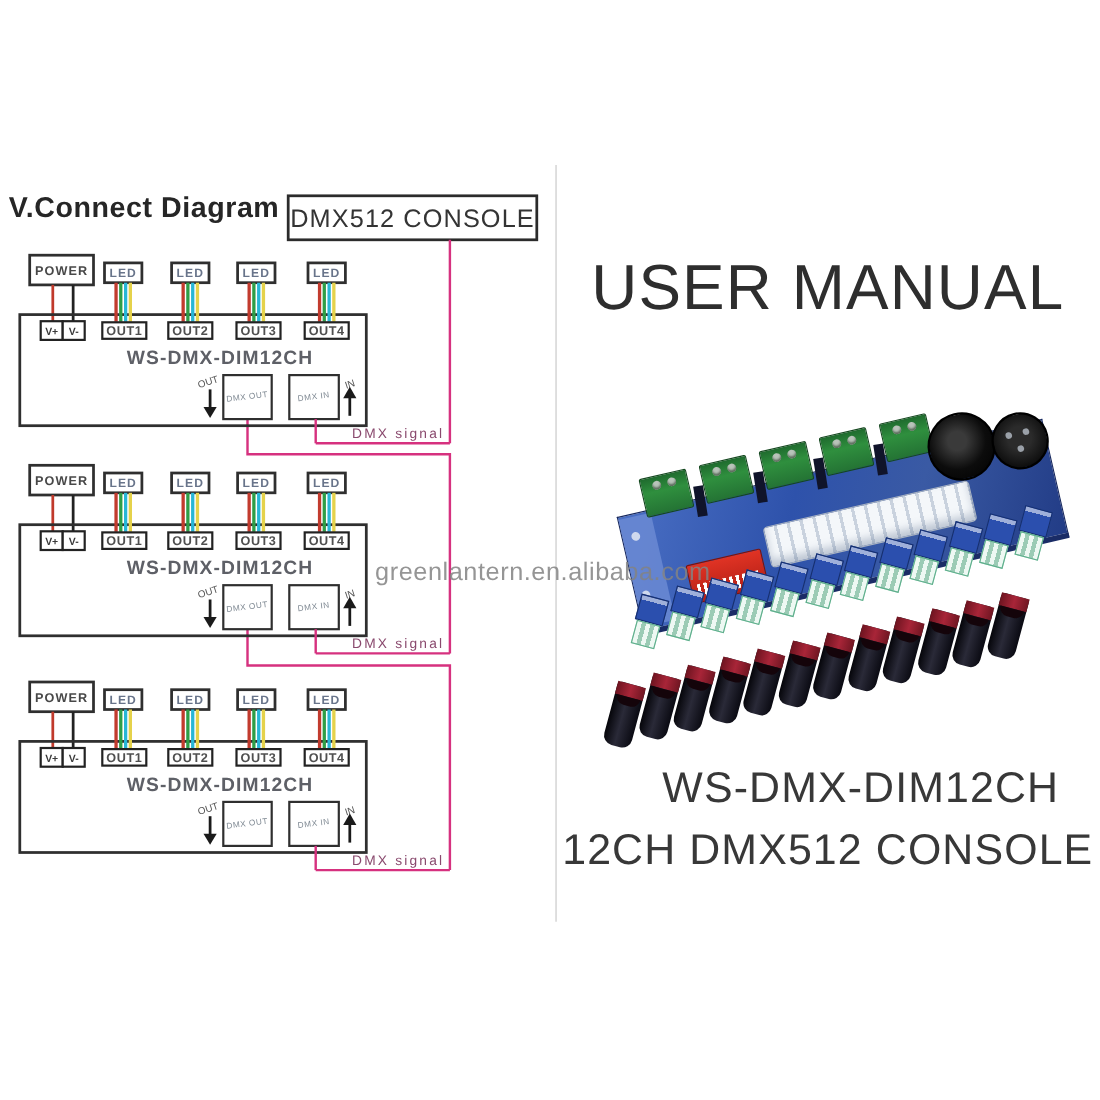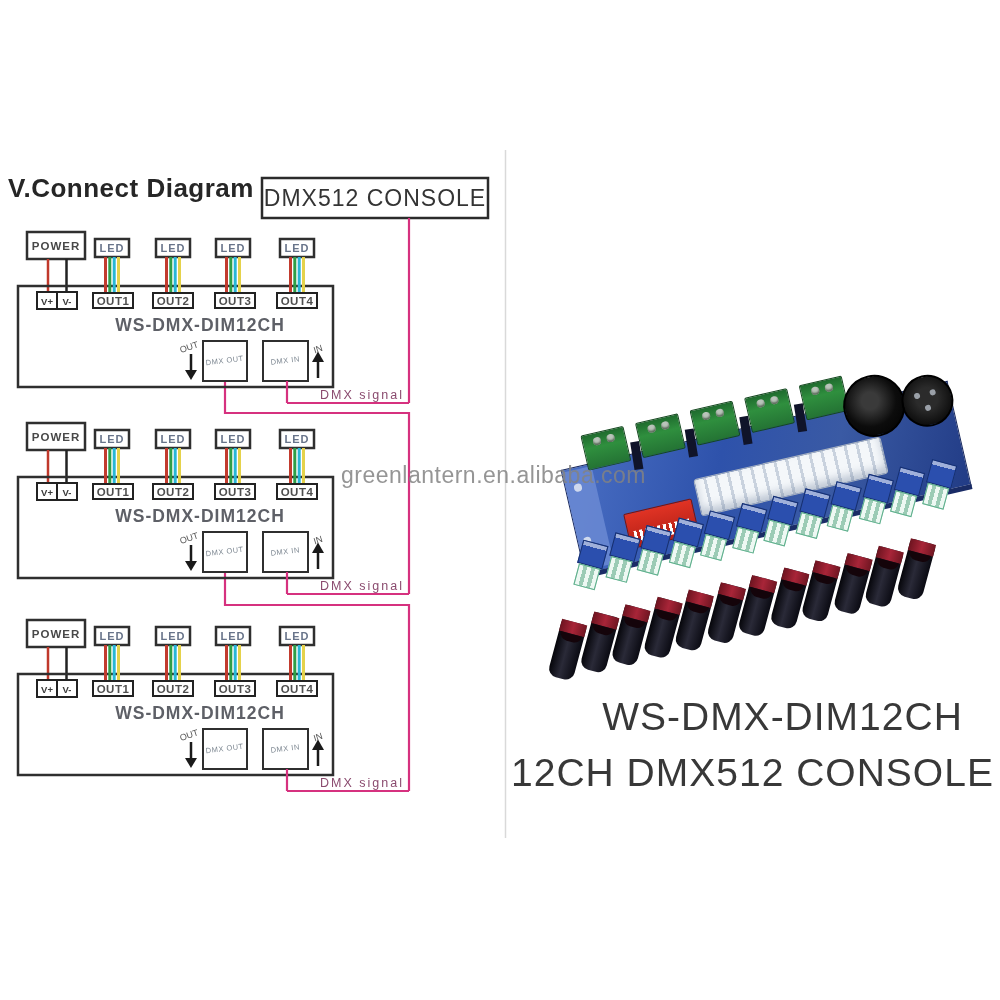--- a/index.html
+++ b/index.html
@@ -17,21 +17,21 @@
   .t-unit{font-size:17.5px;font-weight:700;fill:#5e6067;letter-spacing:1px;}
   .t-tiny{font-size:7.5px;font-weight:400;fill:#7e8892;letter-spacing:.5px;}
   .t-arrowlbl{font-size:9px;font-weight:400;fill:#555;}
   .t-signal{font-size:12.5px;font-weight:400;fill:#8a4a6e;letter-spacing:2px;}
 
   
   .right-panel-text{position:absolute;left:505px;width:495px;text-align:center;color:#333;}
   .user-manual{top:228px;font-size:58px;letter-spacing:1px;color:#2e2e2e;}
   .model-line{top:695px;font-size:39px;letter-spacing:1px;padding-left:30px;color:#383838;}
   .decoder-line{top:751px;font-size:39px;letter-spacing:1px;color:#383838;}
-  .watermark{position:absolute;left:341px;top:462px;font-size:23px;color:rgba(130,130,130,.85);
+  .watermark{position:absolute;left:341px;top:506px;font-size:23px;color:rgba(130,130,130,.85);
              letter-spacing:.5px;z-index:6;white-space:nowrap;}
 
   
   .board-scene{position:absolute;left:556px;top:368px;width:450px;height:310px;z-index:2;}
   .pcb{position:absolute;left:12px;top:56px;width:395px;height:105px;
        background:linear-gradient(115deg,#4a6fc4 0%,#2e52ab 38%,#3a5aa4 66%,#223c86 100%);
        border:1px solid #16275e;border-bottom:5px solid #1a2c66;transform:rotate(-13deg);}
   .pcb-left{position:absolute;left:0;top:2px;width:30px;height:100px;background:#6b8ad4;opacity:.85;}
   .pcb-left i{position:absolute;width:8px;height:8px;border-radius:50%;background:#e8edf6;display:block;}
   .pcb-left i.d1{left:8px;top:14px;} .pcb-left i.d2{left:5px;top:68px;}
@@ -303,20 +303,21 @@
         <line x1="318" y1="378" x2="318" y2="361" stroke="#1a1a1a" stroke-width="2.5"></line>
         <path d="M312,362 L324,362 L318,351.5 Z" fill="#1a1a1a"></path>
       </g>
 
       <line x1="287" y1="381" x2="287" y2="403" stroke-width="2.2" stroke="#d6317f"></line>
       <line x1="287" y1="403" x2="409" y2="403" stroke-width="2.2" stroke="#d6317f"></line>
       <text x="320" y="398.5" class="t-signal">DMX signal</text>
     </g>
     </svg>
 
+  <div class="right-panel-text user-manual">USER MANUAL</div>
 
   <div class="board-scene">
     <div class="pcb">
       <div class="pcb-left">
           <i class="d1"></i>
           <i class="d2"></i>
         </div>
       <div class="tcomp" style="left:72px"></div>
       <div class="tcomp" style="left:128px"></div>
       <div class="tcomp" style="left:184px"></div>

